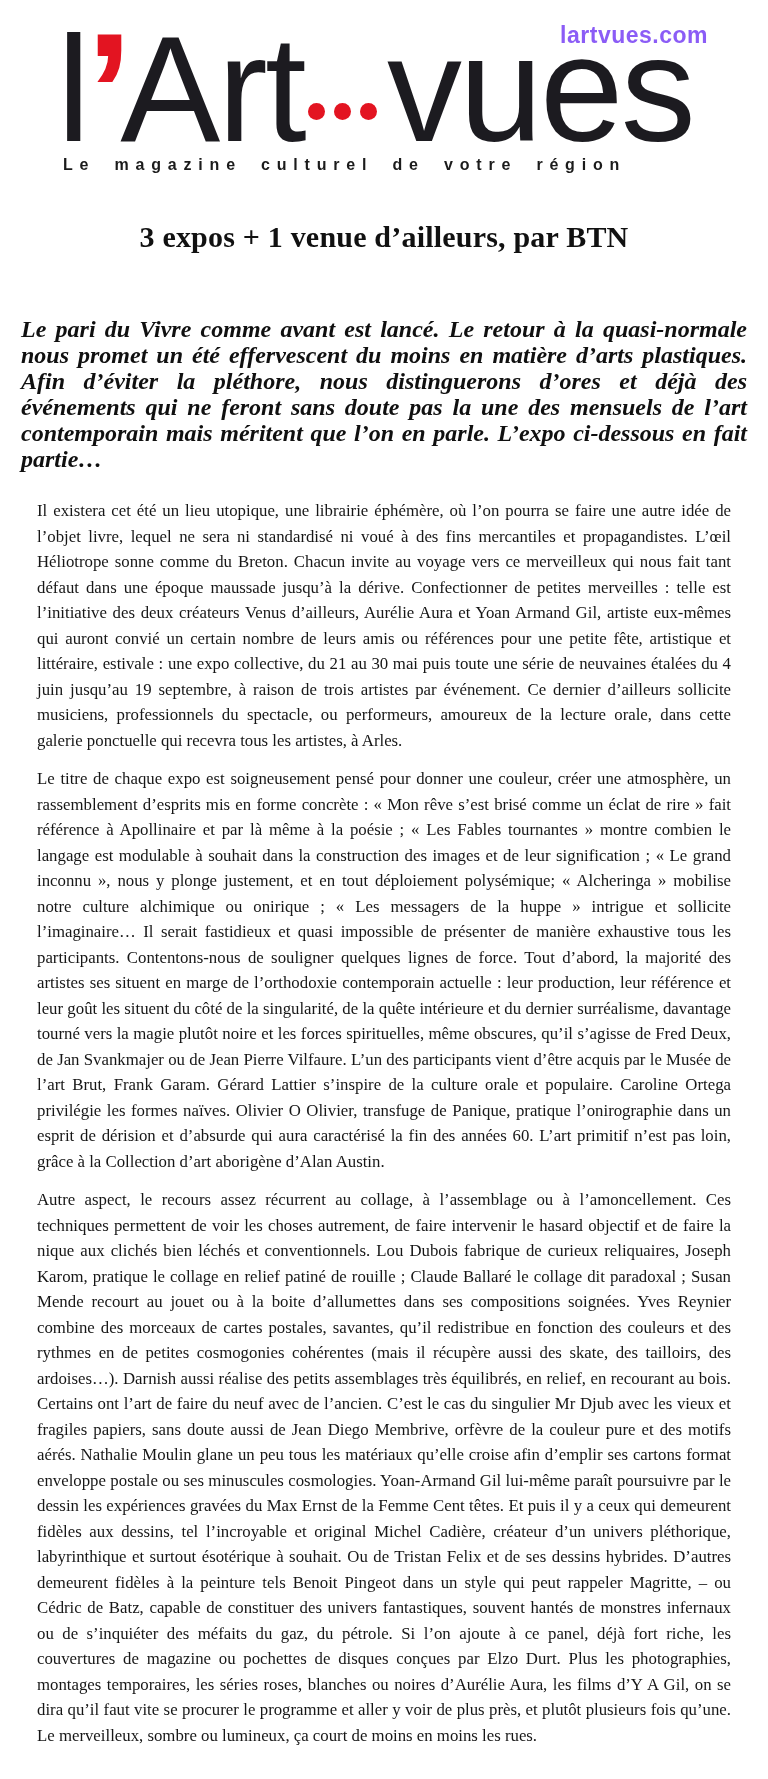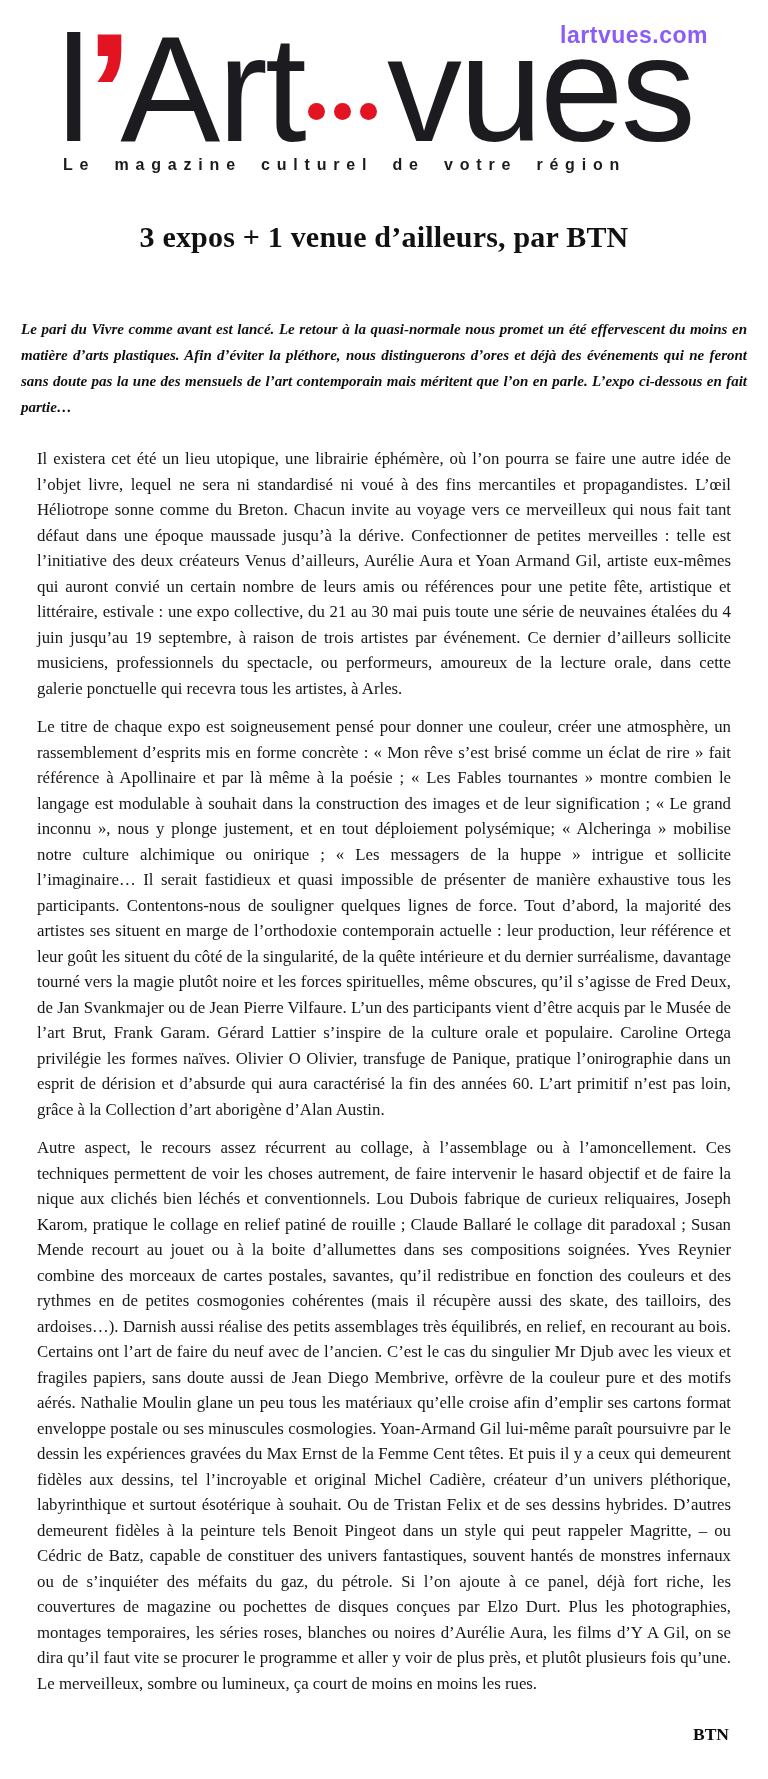--- a/index.html
+++ b/index.html
@@ -52,21 +52,21 @@
   .title {
     margin:46px 20px 0;
     text-align:center;
     font-weight:bold; font-size:30px;
     letter-spacing:0.2px; color:#111111;
   }
   .content { margin:0 21px; }
   .lede {
     margin:62px 0 26px;
     font-weight:bold; font-style:italic;
-    font-size:15px; line-height:26px;
+    font-size:24px; line-height:26px;
     text-align:justify; color:#101010;
   }
   .body-para {
     margin:0 16px 13px;
     font-size:16.8px; line-height:25.5px;
     text-align:justify; color:#161616;
   }
   .signature {
     margin-top:28px; padding-right:18px;
     text-align:right;

